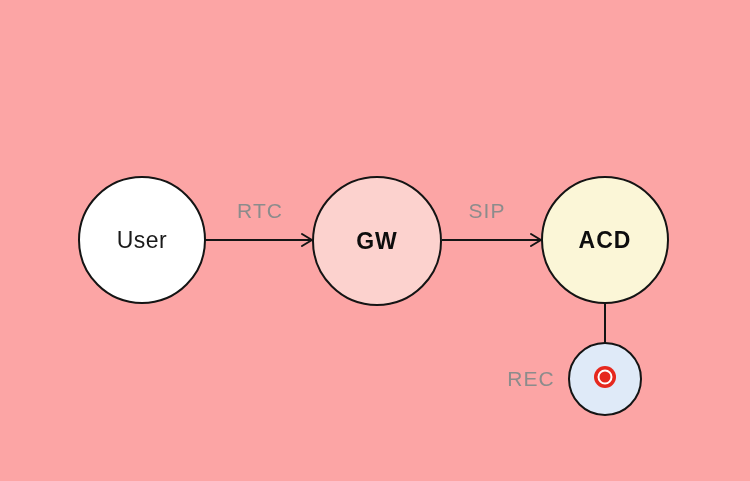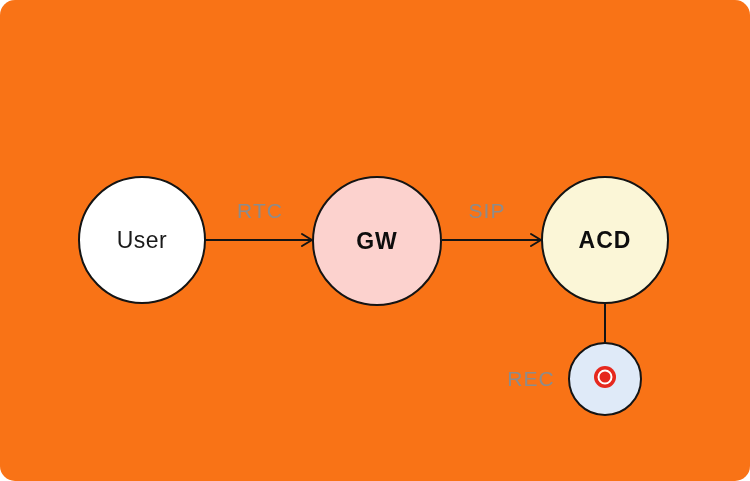--- a/index.html
+++ b/index.html
@@ -4,24 +4,23 @@
 <style>
   html, body {
     margin: 0;
     padding: 0;
     background: #ffffff;
   }
   .canvas {
     position: relative;
     width: 750px;
     height: 481px;
-    background: #f97316;
+    background: #fca5a5;
     overflow: hidden;
     font-family: "Liberation Sans", sans-serif;
-    border-radius: 15px;
   }
   svg { display: block; }
   .node-circle {
     stroke: #141414;
     stroke-width: 2;
   }
   .node-label {
     fill: #1a1a1a;
     font-family: "Liberation Sans", sans-serif;
     font-size: 23px;

